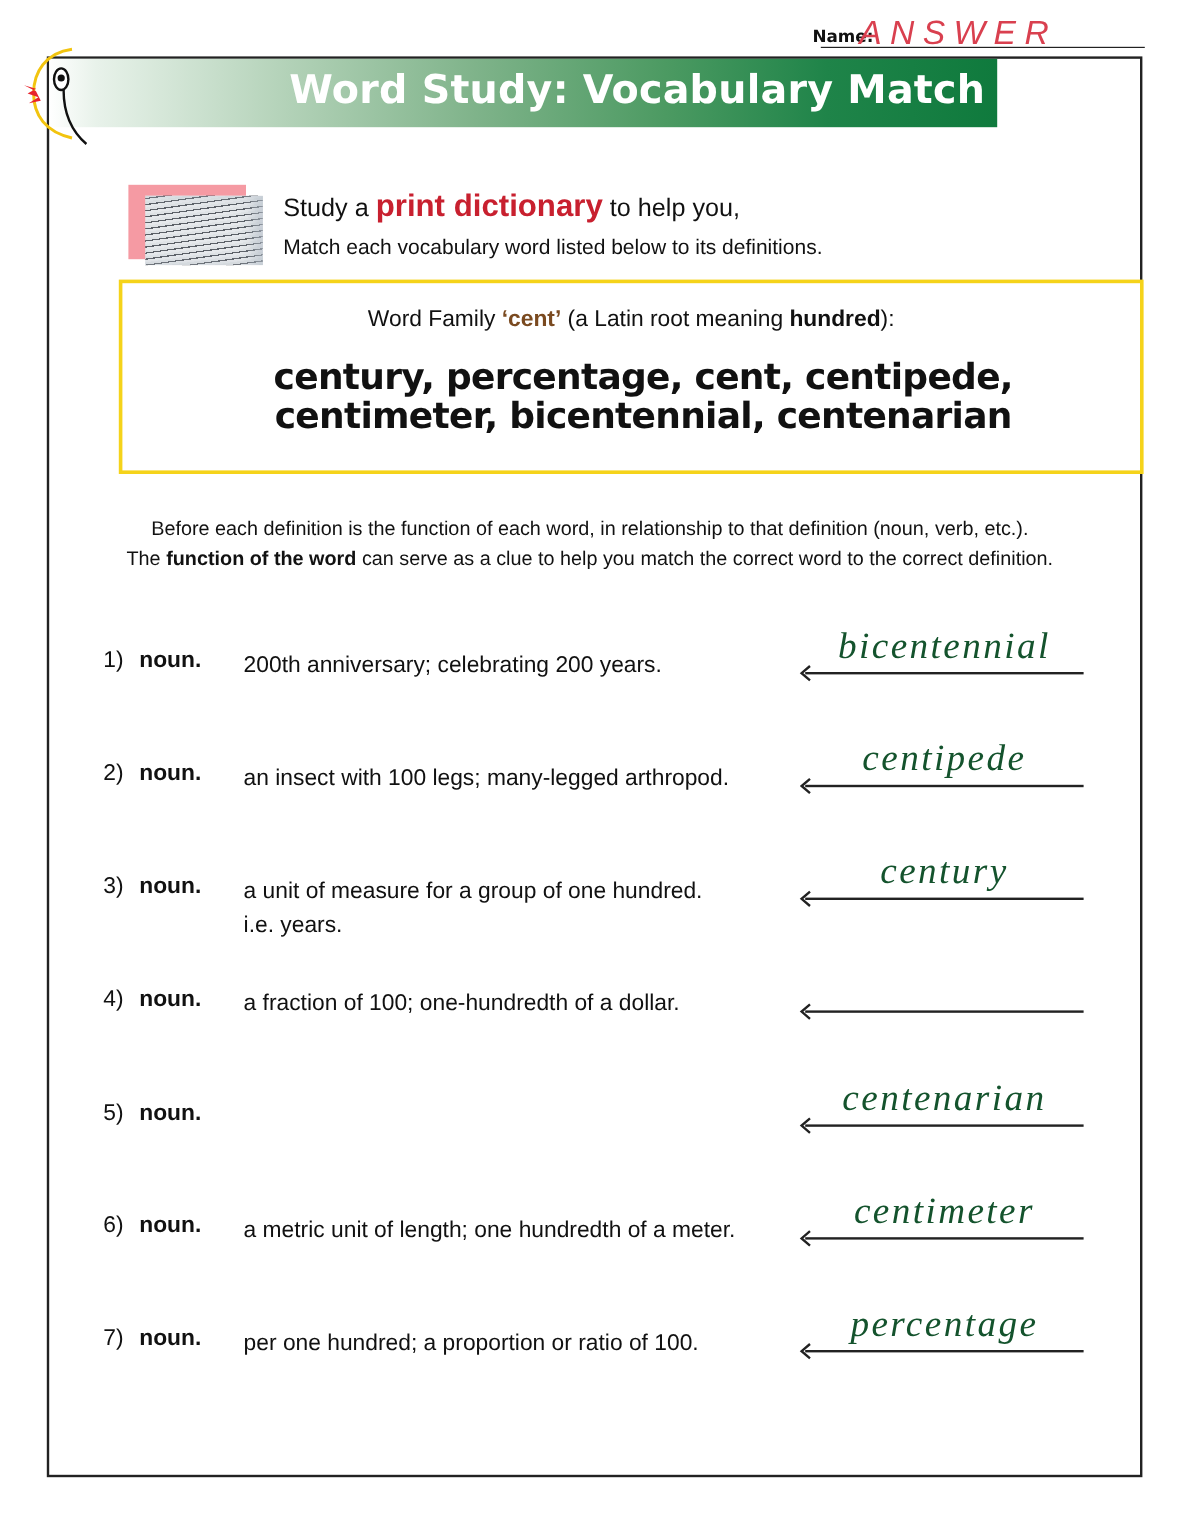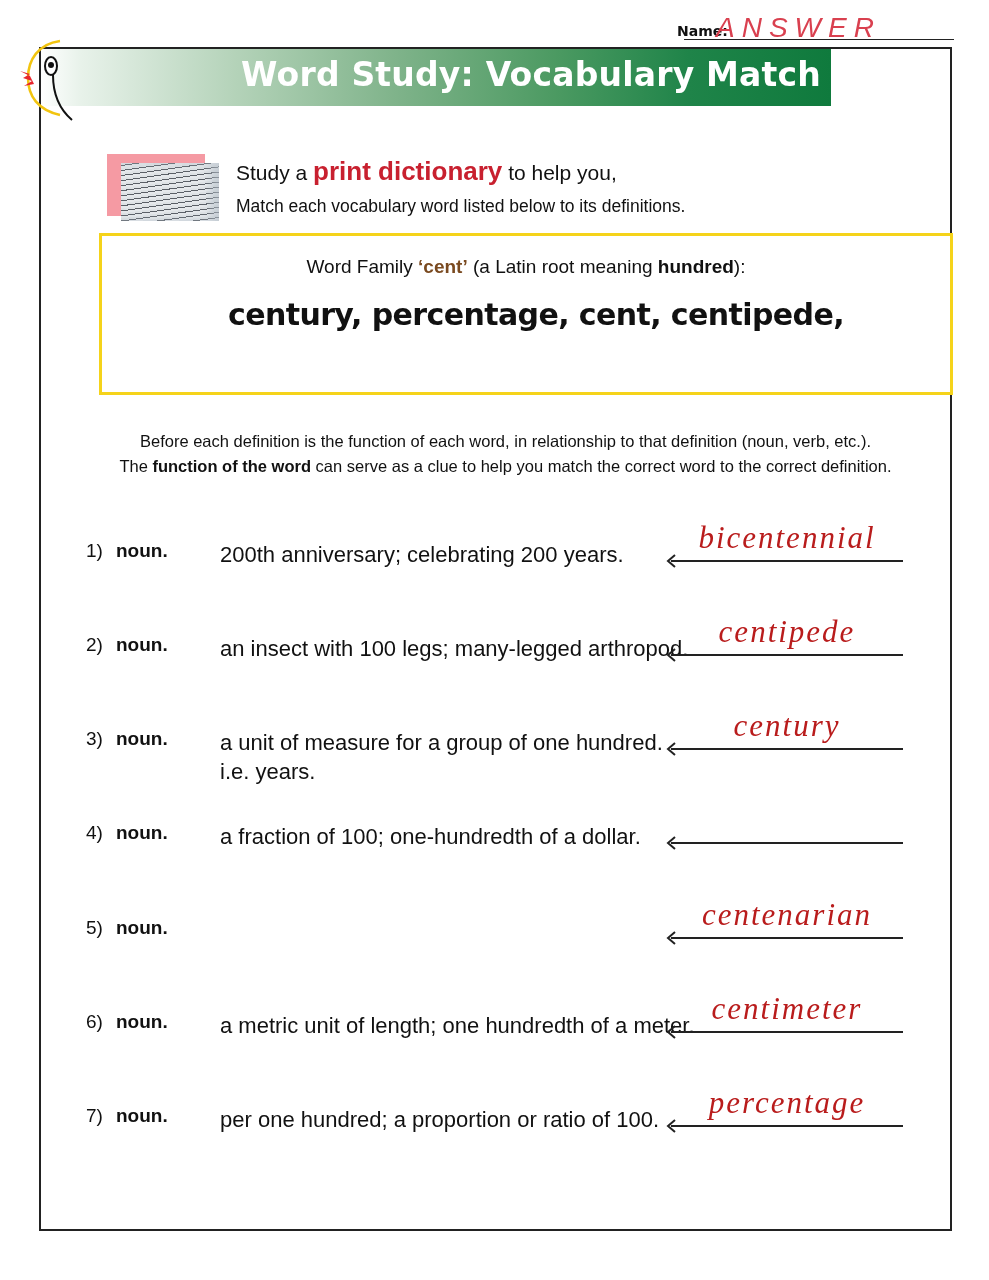--- a/index.html
+++ b/index.html
@@ -26,31 +26,31 @@
   .intro1 { position:absolute; left:236px; top:156px; font-size:21px; }
   .intro1 .hl { color:#c8202f; font-weight:bold; font-size:26px; }
   .intro2 { position:absolute; left:236px; top:196px; font-size:17.5px; }
 
   .family-box { position:absolute; left:99px; top:233px; width:854px; height:162px; border:3px solid #f5d31a; box-sizing:border-box; }
   .family-heading { position:absolute; left:0; right:0; top:20px; text-align:center; font-size:19px; }
   .family-heading .root { color:#7a4a20; font-weight:bold; }
   .family-heading b { font-weight:bold; }
   .family-words { position:absolute; left:0; right:0; top:62px; text-align:center; font-size:30px; font-weight:bold; line-height:33px; font-family:"DejaVu Sans", sans-serif; letter-spacing:-0.6px;margin-left:20px; }
 
-  .note { position:absolute; left:50px; width:911px; text-align:center; font-size:16.5px; }
+  .note { position:absolute; left:36px; width:911px; text-align:center; font-size:16.5px; }
   .note1 { top:432px; }
   .note2 { top:457px; }
 
   .item { position:absolute; left:0; width:989px; height:60px; }
   .item-num { position:absolute; left:86px; top:0; font-size:19px; }
   .item-pos { position:absolute; left:116px; top:0; font-size:19px; font-weight:bold; }
-  .item-def { position:absolute; left:220px; top:0; font-size:22px; line-height:29px; }
+  .item-def { position:absolute; left:203px; top:0; font-size:19px; line-height:29px; }
   .answer-line { position:absolute; left:671px; top:20px; width:232px; border-top:2px solid #222; }
   .arrow-head { position:absolute; left:665px; top:13px; width:14px; height:16px; }
-  .answer { position:absolute; left:671px; width:232px; top:-20px; text-align:center; font-size:31px; color:#b91c1c; font-style:italic; letter-spacing:2px; font-family:"Liberation Serif", serif; }
+  .answer { position:absolute; left:671px; width:232px; top:-20px; text-align:center; font-size:31px; color:#14532d; font-style:italic; letter-spacing:2px; font-family:"Liberation Serif", serif; }
 </style>
 </head>
 <body>
 
 <div class="name-row">
   <span class="name-label">Name:</span>
   <div class="name-line"></div>
   <span class="name-value">ANSWER KEY</span>
 </div>
 
@@ -76,20 +76,21 @@
   <span>Study a </span><span class="hl">print dictionary</span><span> to help you,</span>
 </div>
 <div class="intro2">Match each vocabulary word listed below to its definitions.</div>
 
 <div class="family-box">
   <div class="family-heading">
     <span>Word Family </span><span class="root">‘cent’</span><span> (a Latin root meaning </span><b>hundred</b><span>):</span>
   </div>
   <div class="family-words">
     <div>century, percentage, cent, centipede,</div>
+    <div>centimeter, bicentennial, centenarian</div>
   </div>
 </div>
 
 <div class="note note1">Before each definition is the function of each word, in relationship to that definition (noun, verb, etc.).</div>
 <div class="note note2">
   <span>The </span><b>function of the word</b><span> can serve as a clue to help you match the correct word to the correct definition.</span>
 </div>
 
 <div class="item" style="top:540px;">
   <span class="item-num">1)</span>

